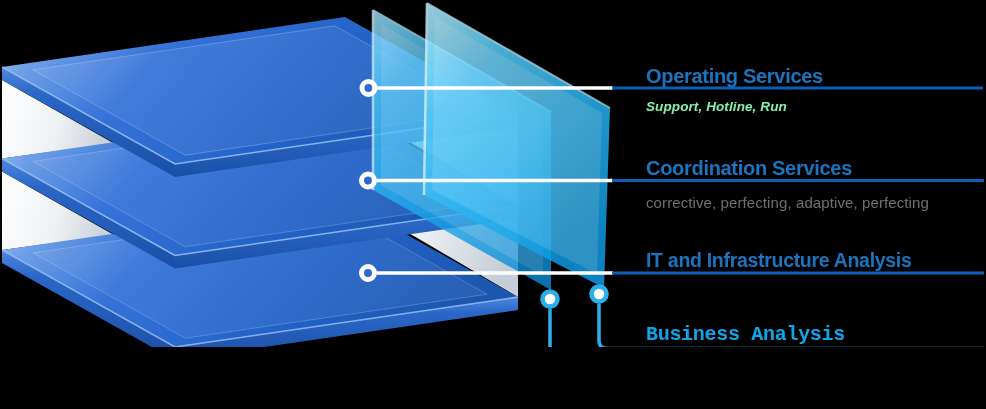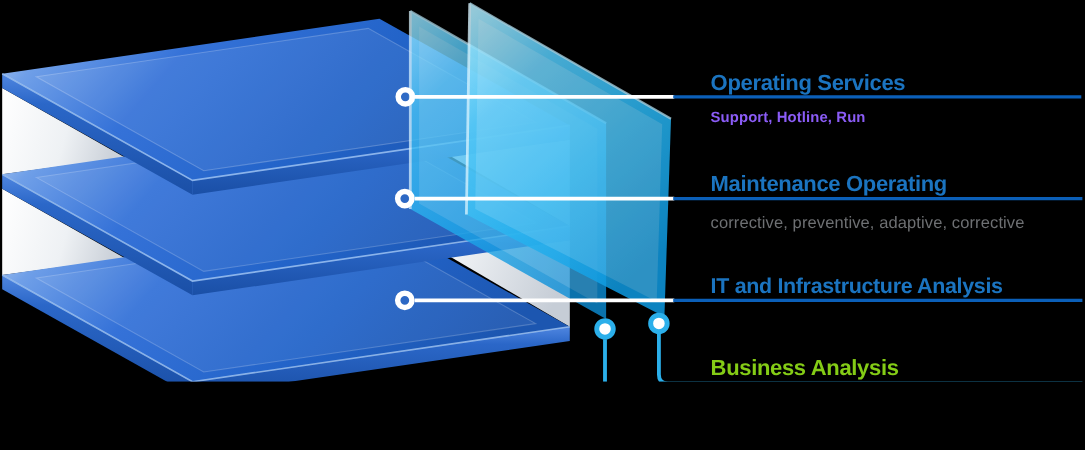--- a/index.html
+++ b/index.html
@@ -1,22 +1,22 @@
 <!DOCTYPE html>
 <html><head>
 <meta charset="utf-8">
 <style>
   html,body{margin:0;padding:0;background:#000;}
   .stage{position:relative;width:986px;height:347px;background:#000;overflow:hidden;
          font-family:"Liberation Sans",sans-serif;padding-left:10px;}
   .stage svg{position:absolute;left:0;top:0;}
   .lbl{position:absolute;left:646px;white-space:nowrap;}
   .title{font-weight:700;font-size:20px;line-height:24px;letter-spacing:-0.3px;color:#1B74C0;}
-  .title-cyan{color:#84cc16;}
-  .sub1{font-weight:700;font-size:13.5px;line-height:17px;color:#8b5cf6;letter-spacing:0.1px;}
+  .title-cyan{color:#0ea5e9;font-family:Liberation Mono, monospace;}
+  .sub1{font-weight:700;font-size:13.5px;line-height:17px;color:#86efac;letter-spacing:0.1px;font-style:italic;}
   .sub2{font-weight:400;font-size:15px;line-height:18px;color:#6E7073;letter-spacing:0.1px;}
   .t-it{font-size:19.5px;}
 </style>
 </head>
 <body>
 
 <div class="stage">
 
 <svg width="986" height="409" viewBox="0 0 986 409">
   <defs>
@@ -127,20 +127,20 @@
     <circle cx="368" cy="180.5" r="6.5" fill="none" stroke="#ffffff" stroke-width="5"></circle>
     <circle cx="368" cy="273" r="6.5" fill="none" stroke="#ffffff" stroke-width="5"></circle>
     <circle cx="550" cy="299" r="7.5" fill="#ffffff" stroke="#2BAFEA" stroke-width="4.5"></circle>
     <circle cx="599" cy="294" r="7.5" fill="#ffffff" stroke="#2BAFEA" stroke-width="4.5"></circle>
   </g>
 </svg>
 
   <div class="lbl title" style="top:64px">Operating Services</div>
   <div class="lbl sub1" style="top:98px">Support, Hotline, Run</div>
 
-  <div class="lbl title" style="top:156px">Maintenance Operating</div>
-  <div class="lbl sub2" style="top:194px">corrective, preventive, adaptive, corrective</div>
+  <div class="lbl title" style="top:156px">Coordination Services</div>
+  <div class="lbl sub2" style="top:194px">corrective, perfecting, adaptive, perfecting</div>
 
   <div class="lbl title t-it" style="top:248px">IT and Infrastructure Analysis</div>
 
   <div class="lbl title title-cyan" style="top:323px">Business Analysis</div>
 
 </div>
 
 </body></html>

